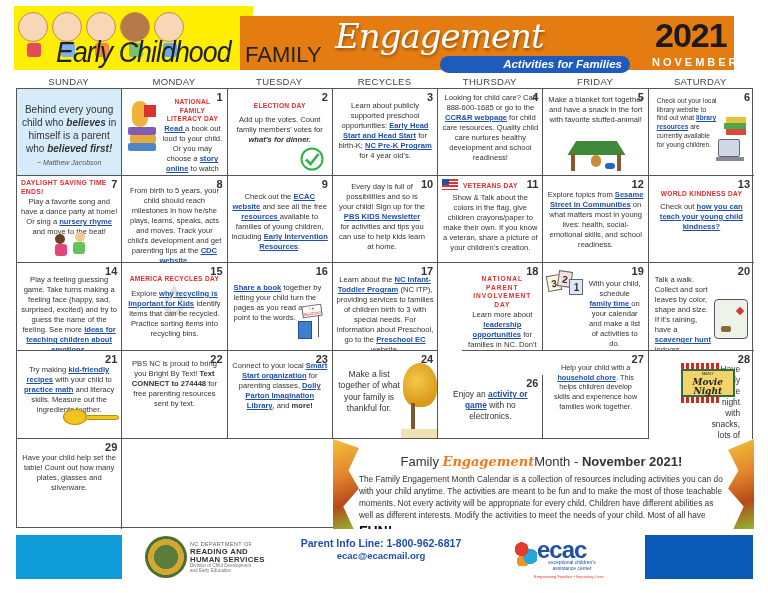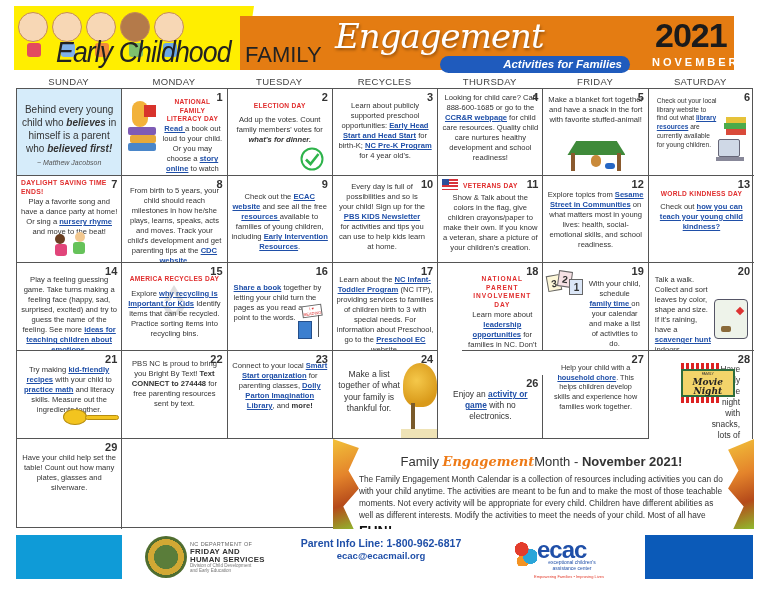--- a/index.html
+++ b/index.html
@@ -337,21 +337,21 @@
     <div class="note-body">
       <span>The Family Engagement Month Calendar is a collection of resources including activities you can do with your child anytime.  The activities are meant to be fun and to make the most of those teachable moments.  Not every activity will be appropriate for every child.  Children have different abilities as well as different interests.  Modify the activities to meet the needs of your child. Most of all have </span><span class="fun">FUN!</span>
     </div>
   </div>
 </div>
 
 <div class="foot-blue" style="left:16px; width:106px;"></div>
 <div class="seal"></div>
 <div class="dhhs">
   <div class="s">NC DEPARTMENT OF</div>
-  <div class="m">FRIDAY AND</div>
+  <div class="m">READING AND</div>
   <div class="m">HUMAN SERVICES</div>
   <div class="t">Division of Child Development</div>
   <div class="t">and Early Education</div>
 </div>
 <div class="contact">
   <div class="p">Parent Info Line: 1-800-962-6817</div>
   <div class="e">ecac@ecacmail.org</div>
 </div>
 <div class="ecac">
   <div class="fig"></div>

